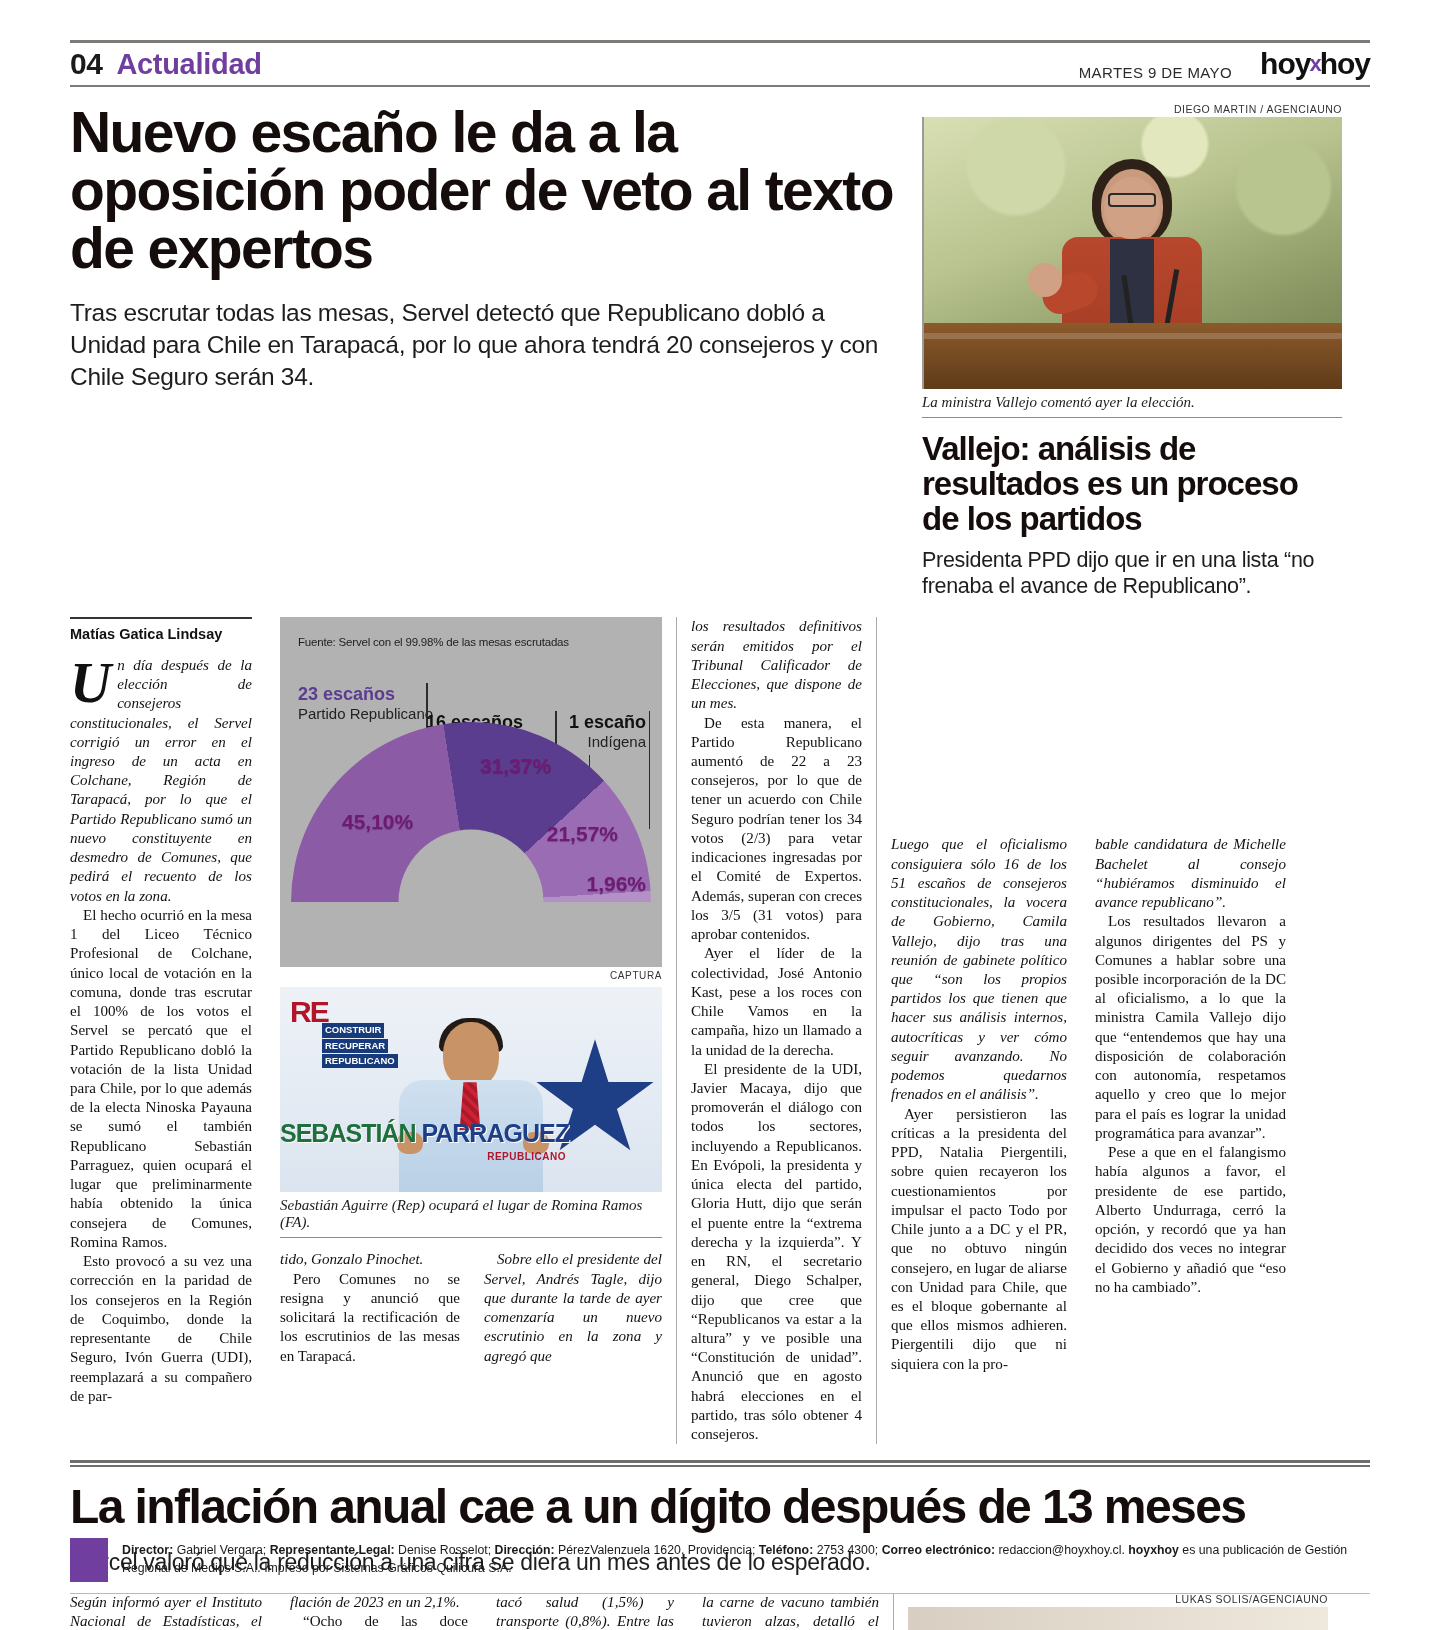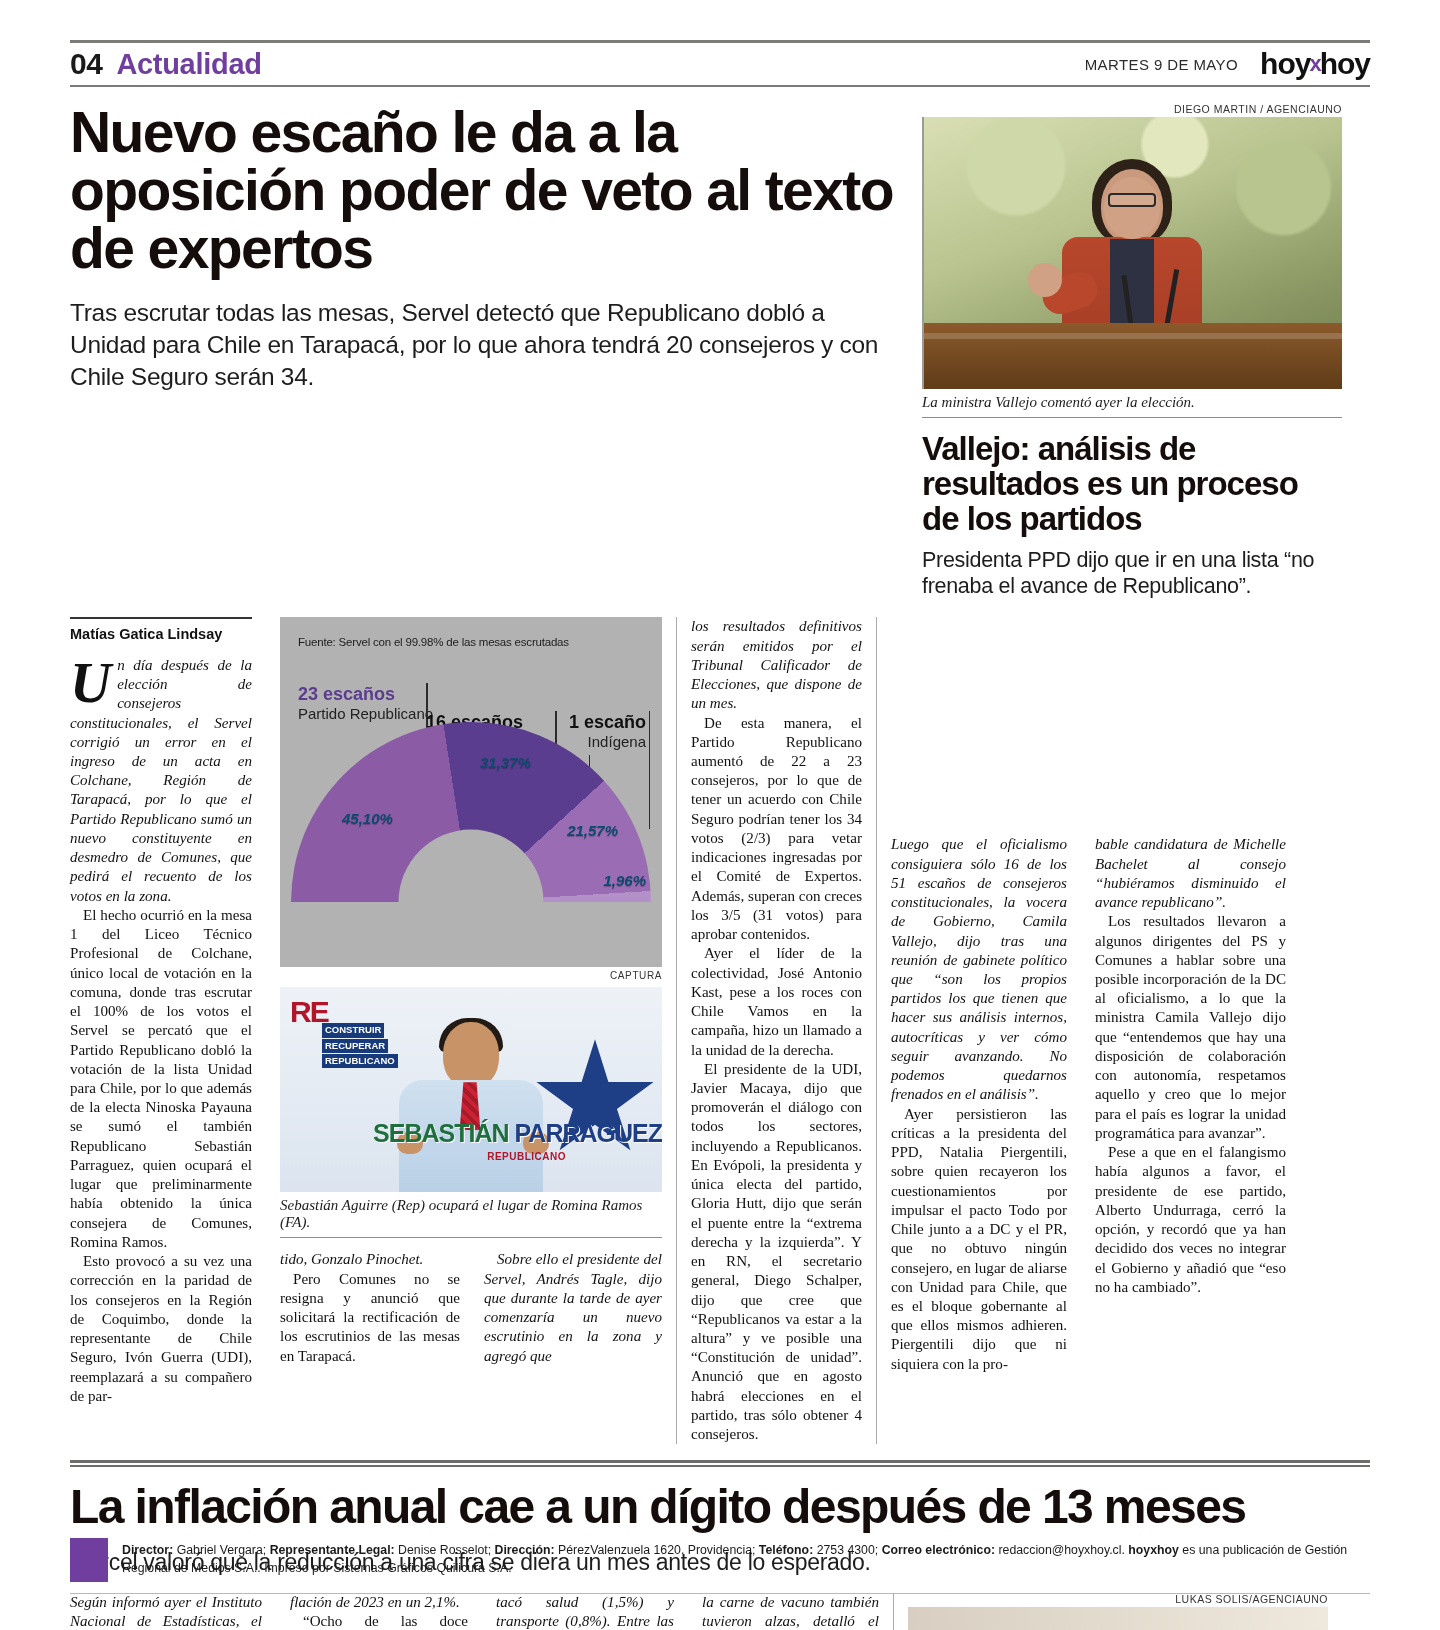--- a/index.html
+++ b/index.html
@@ -17,21 +17,21 @@
   .masthead { position:relative; padding-top:40px; }
   .masthead .rule-top { height:3px; background:#7b7b78; }
   .masthead .rule-bot { height:2px; background:#7b7b78; margin-top:2px; }
   .masthead-row { display:flex; align-items:center; justify-content:space-between;
                   padding:4px 0 2px; }
   .mh-left { display:flex; align-items:baseline; gap:14px; }
   .page-num { font-family:"Liberation Sans", sans-serif; font-weight:bold;
               font-size:30px; letter-spacing:-0.5px; color:#1a1a1a; }
   .section-name { font-family:"Liberation Sans", sans-serif; font-weight:bold;
                   font-size:29px; color:#6f3e9e; letter-spacing:-0.3px; }
-  .mh-right { display:flex; align-items:center; gap:22px;margin-left:22px; }
+  .mh-right { display:flex; align-items:flex-end; gap:28px;margin-left:22px; }
   .date-line { font-family:"Liberation Sans", sans-serif; font-size:15px;
                letter-spacing:0.4px; color:#2b2b2b; }
   .logo { font-family:"Liberation Sans", sans-serif; font-weight:bold;
           font-size:30px; letter-spacing:-1px; color:#111;
           display:flex; align-items:center; }
   .logo .xmark { color:#6f3e9e; font-size:22px; margin:0 -1px; }
 
   
   .lead { display:flex; gap:22px; margin-top:16px; }
   .lead-left { width:830px; }
@@ -128,22 +128,22 @@
   .lbl { position:absolute; font-family:"Liberation Sans", sans-serif; }
   .lbl .n { font-weight:bold; font-size:18px; display:block; line-height:1.1; }
   .lbl .t { font-size:15px; display:block; line-height:1.15; color:#222; }
   .lbl.r { text-align:right; }
   .leader { position:absolute; width:1.5px; background:#2c2c2c; }
   .donut-holder { position:absolute; left:0; right:0; bottom:-115px; display:flex;
                   justify-content:center; }
   .donut { position:relative; width:360px; height:360px; border-radius:50%; }
   .donut .hole { position:absolute; left:50%; top:50%; transform:translate(-50%,-50%);
                  width:145px; height:145px; background:#b2b2b2; border-radius:50%; }
-  .pct { position:absolute; color:#0c4a6e; font-family:"Liberation Sans", sans-serif;
-         font-weight:bold; font-size:15px; text-shadow:0 1px 1px rgba(0,0,0,.25);font-style:italic; }
+  .pct { position:absolute; color:#701a75; font-family:"Liberation Sans", sans-serif;
+         font-weight:bold; font-size:21px; text-shadow:0 1px 1px rgba(0,0,0,.25); }
   .capt-credit { font-family:"Liberation Sans", sans-serif; font-size:10px;
                  letter-spacing:0.6px; text-align:right; color:#333; padding:3px 0 6px; }
 
   
   .ph2 { position:relative; height:205px; overflow:hidden;
          background:linear-gradient(180deg,#eef2f7 0%, #e3eaf3 60%, #dbe4ef 100%); }
   .ph2 .re { position:absolute; left:10px; top:8px;
              font-family:"Liberation Sans", sans-serif; font-weight:bold;
              font-size:30px; color:#b0152a; letter-spacing:-2px; }
   .ph2 .slog { position:absolute; left:42px; top:36px;
@@ -162,21 +162,21 @@
                  background:#221a14; border-radius:30px 30px 6px 6px; }
   .ph2 .f-body { position:absolute; left:28px; top:58px; width:144px; height:112px;
                  background:linear-gradient(180deg,#cfe0ef,#b9d0e6); border-radius:24px 24px 0 0; }
   .ph2 .f-tie { position:absolute; left:88px; top:60px; width:22px; height:56px;
                 background:repeating-linear-gradient(45deg,#cc2233 0 4px,#a81a29 4px 8px);
                 clip-path:polygon(20% 0,80% 0,100% 100%,0 100%); }
   .ph2 .f-arms { position:absolute; left:36px; top:108px; width:128px; height:26px;
                  background:#c1d6ea; border-radius:14px; }
   .ph2 .f-hand { position:absolute; top:110px; width:26px; height:22px;
                  background:#c99368; border-radius:10px; }
-  .ph2 .name { position:absolute; left:0; right:0; bottom:44px; text-align:right;
+  .ph2 .name { position:absolute; left:0; right:0; bottom:44px; text-align:left;
                font-family:"Liberation Sans", sans-serif; font-weight:bold;
                font-size:25px; letter-spacing:-1px; color:#1e6f3c;
                text-shadow:1px 1px 0 #fff; }
   .ph2 .name span { color:#1e3f86; }
   .ph2 .sub { position:absolute; right:96px; bottom:30px;
               font-family:"Liberation Sans", sans-serif; font-weight:bold;
               font-size:10px; color:#b0152a; letter-spacing:0.5px; }
 
   
   .divider { height:3px; background:#6d6d6a; margin-top:16px; }

